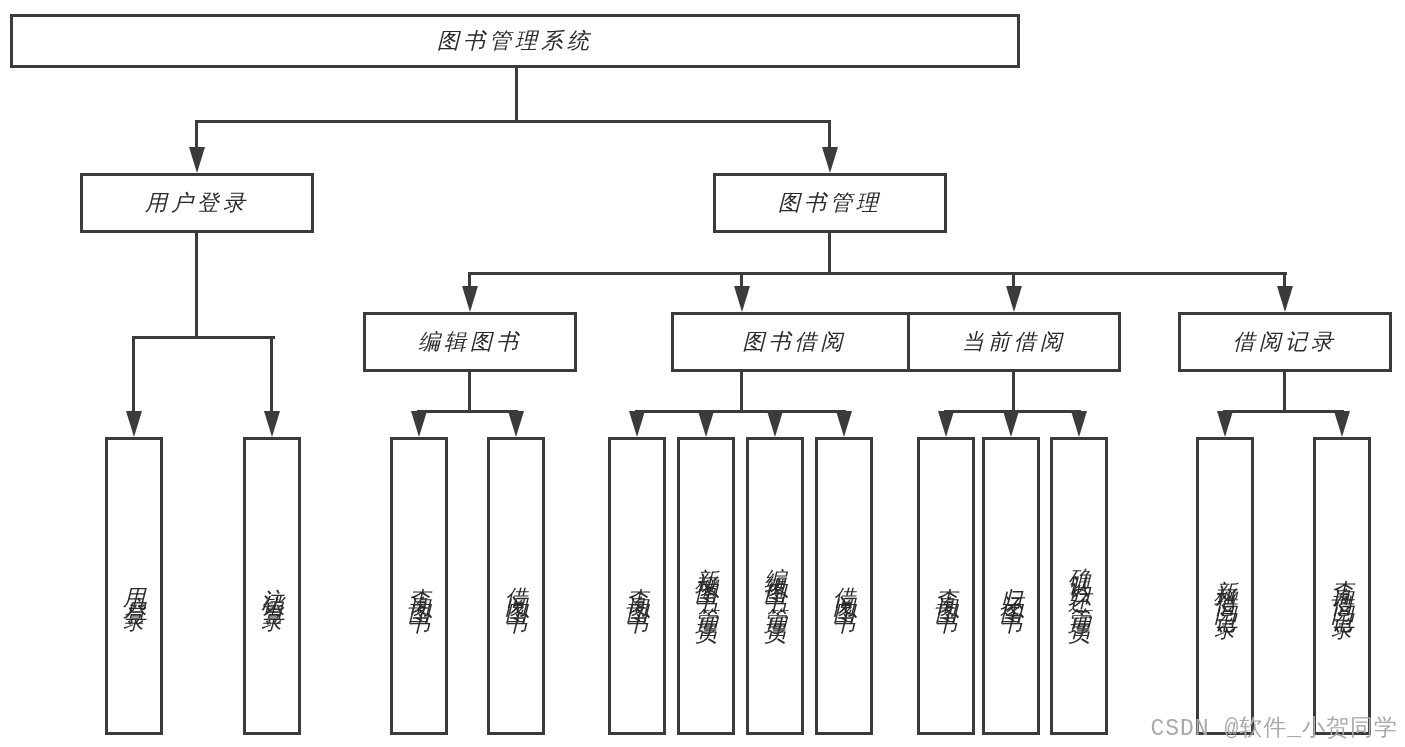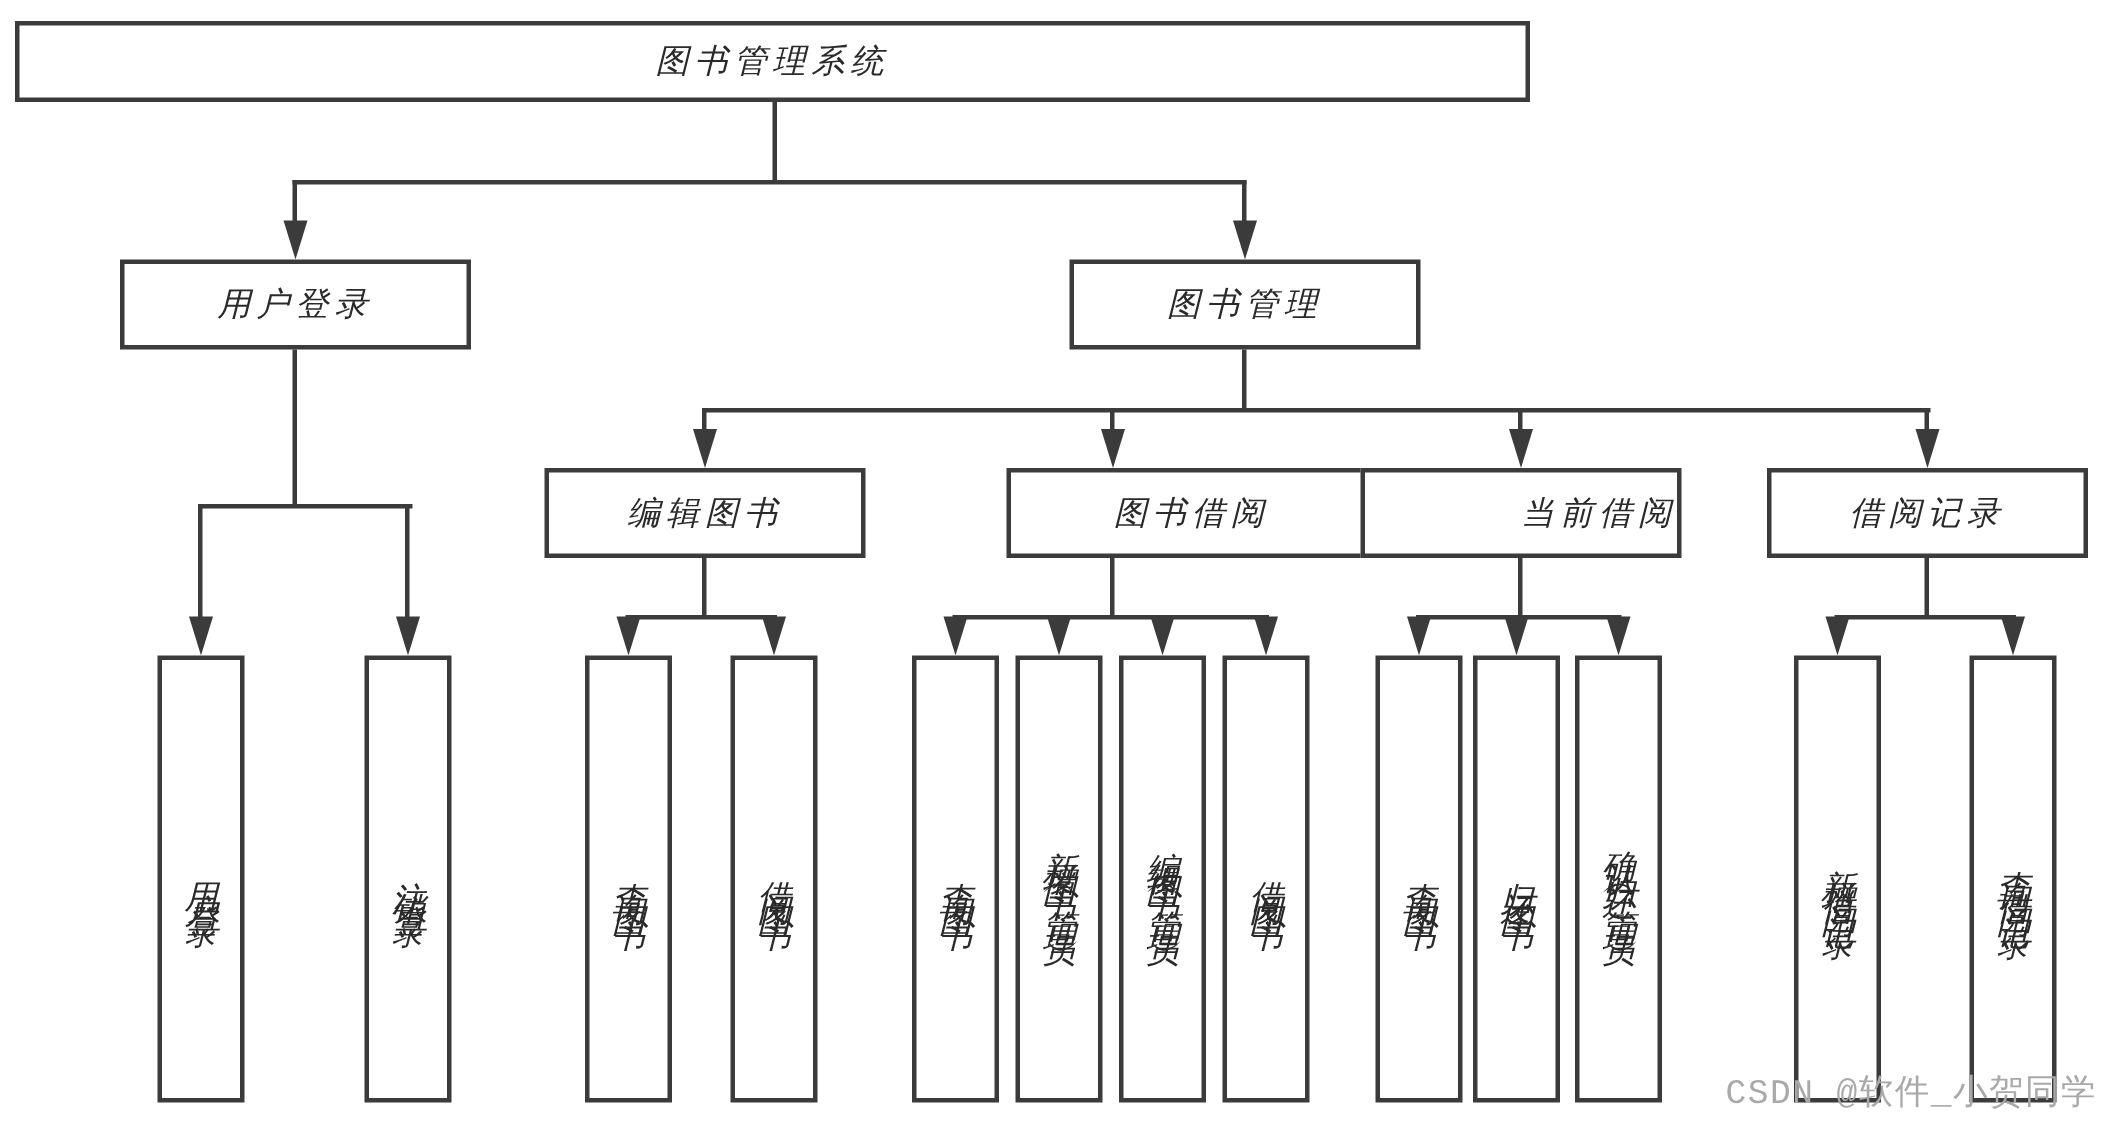--- a/index.html
+++ b/index.html
@@ -71,21 +71,21 @@
   <div class="arr" style="left:734px;  top:286px;"></div>
   <div class="arr" style="left:1006px; top:286px;"></div>
   <div class="arr" style="left:1277px; top:286px;"></div>
 
   <div class="box" style="left:363px; top:312px; width:214px; height:60px;">
     <span class="hlabel">编辑图书</span>
   </div>
   <div class="box" style="left:671px; top:312px; width:247px; height:60px;">
     <span class="hlabel">图书借阅</span>
   </div>
-  <div class="box" style="left:907px; top:312px; width:214px; height:60px;justify-content:flex-end;">
+  <div class="box" style="left:907px; top:312px; width:214px; height:60px;">
     <span class="hlabel">当前借阅</span>
   </div>
   <div class="box" style="left:1178px; top:312px; width:214px; height:60px;">
     <span class="hlabel">借阅记录</span>
   </div>
 
   <div class="vl" style="left:468px;  top:372px; height:38px;"></div>
   <div class="vl" style="left:740px;  top:372px; height:38px;"></div>
   <div class="vl" style="left:1012px; top:372px; height:38px;"></div>
   <div class="vl" style="left:1283px; top:372px; height:38px;"></div>

